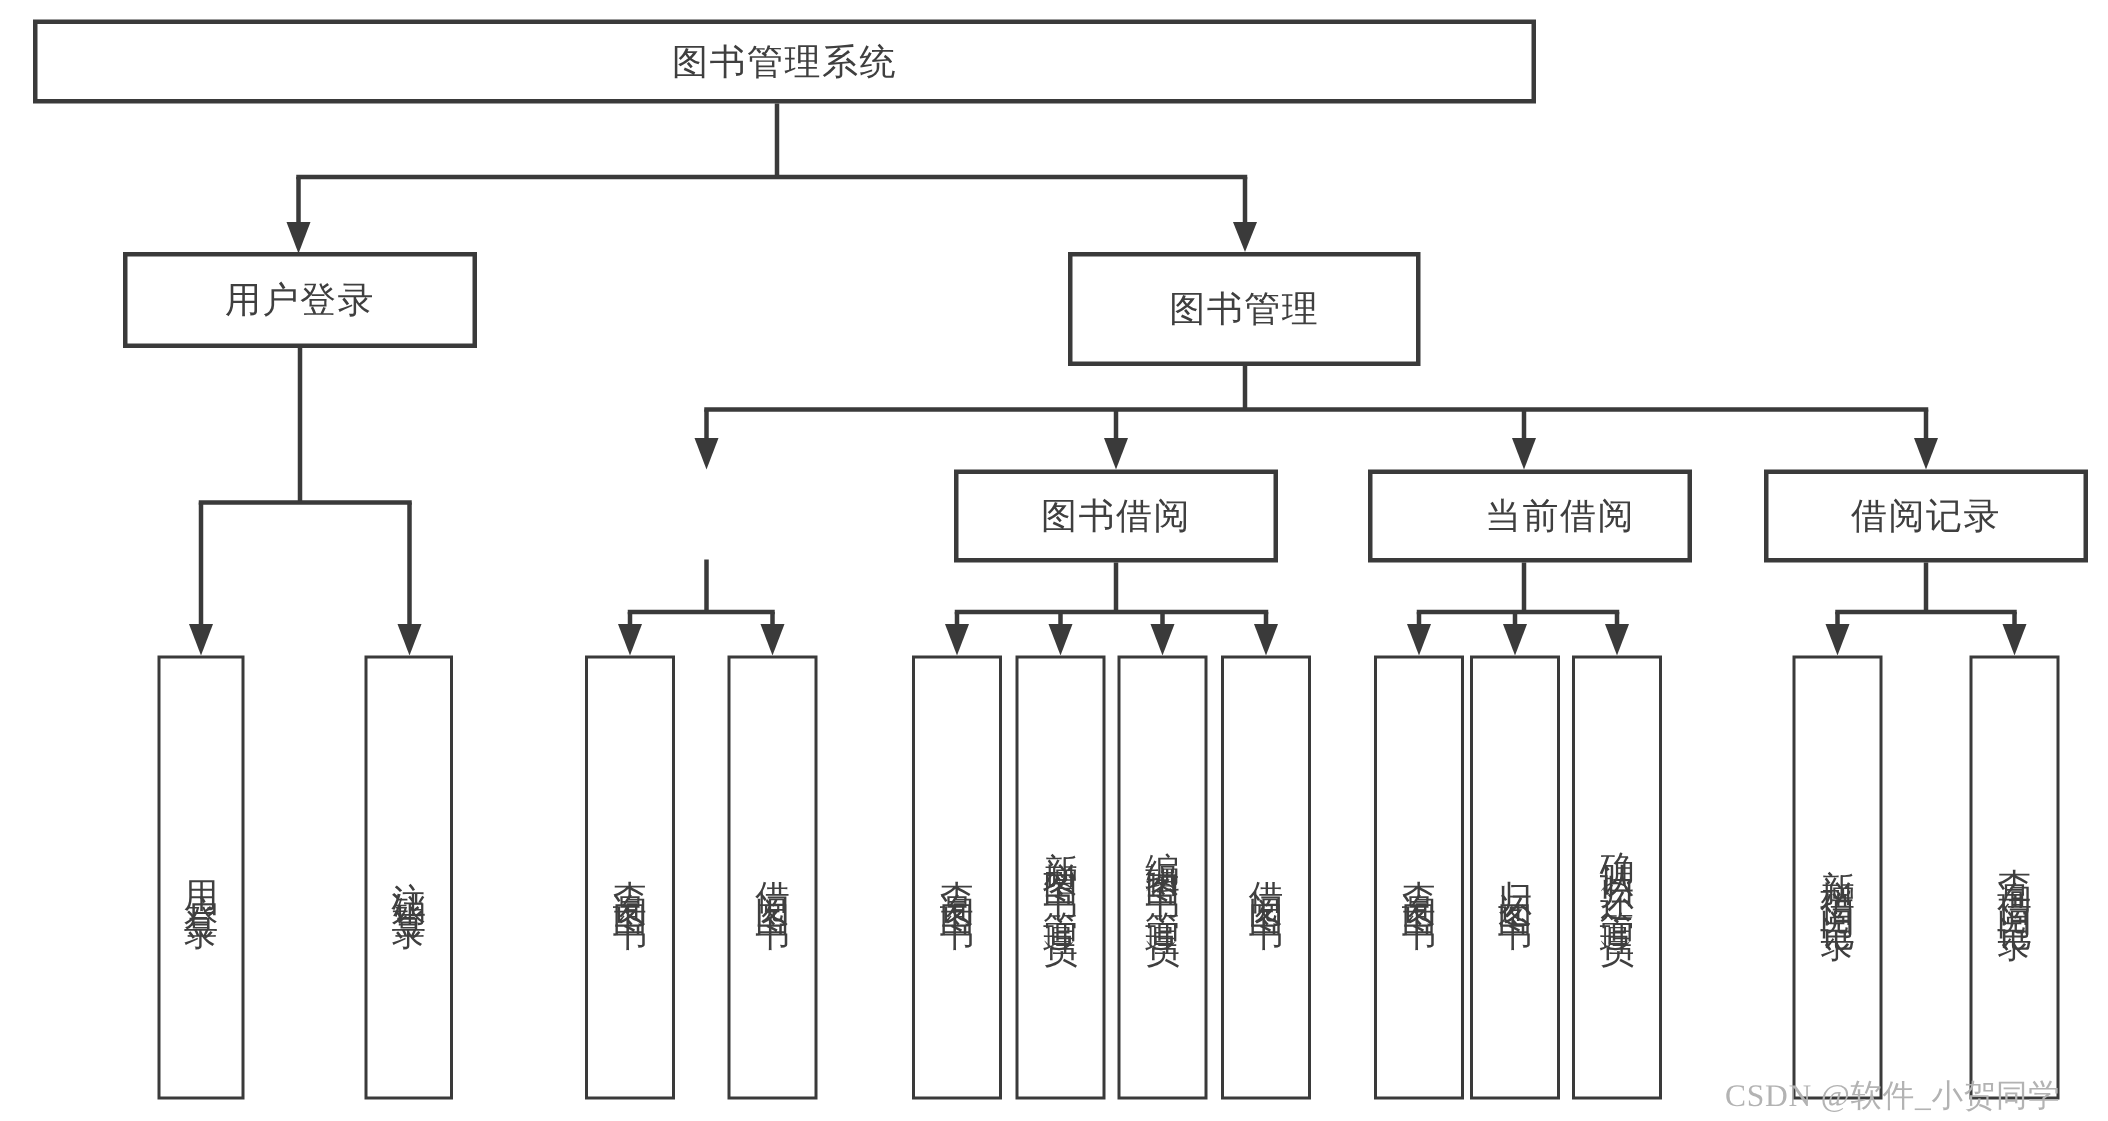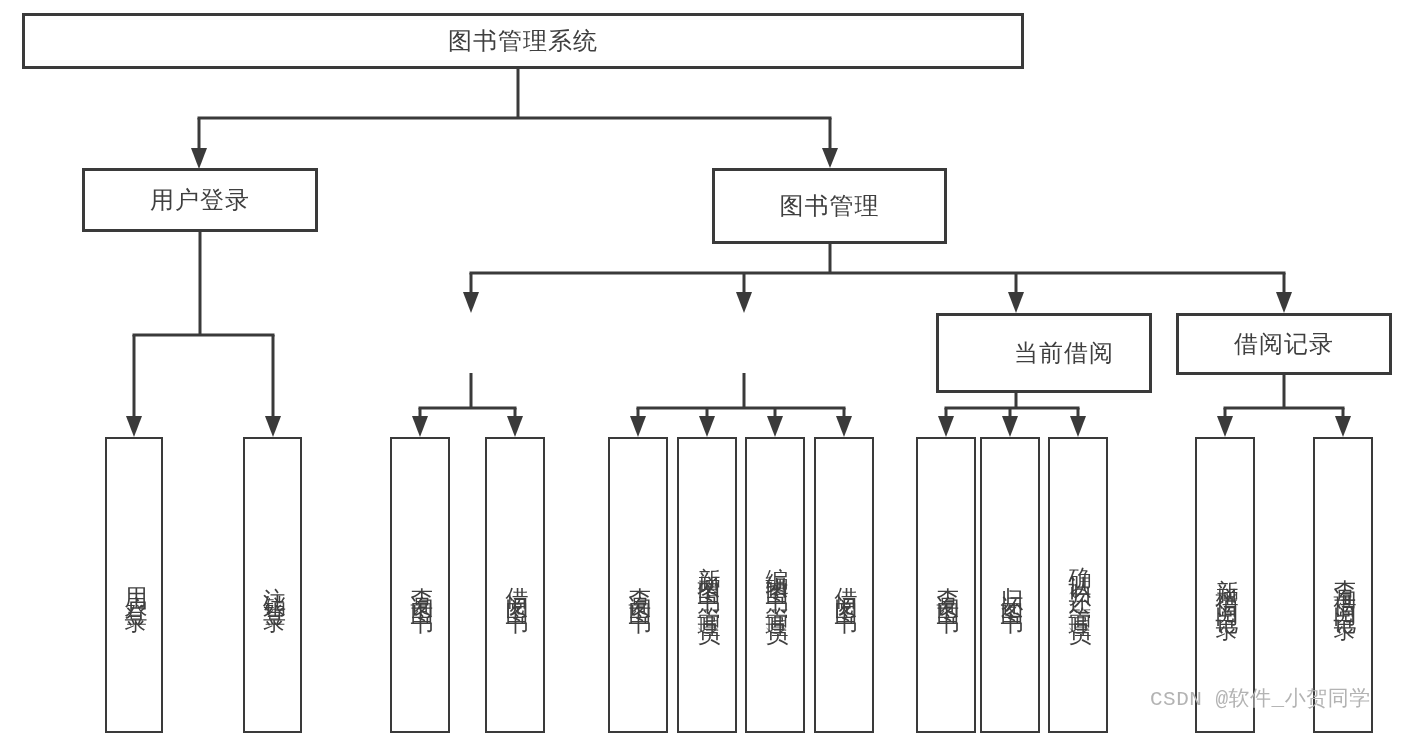--- a/index.html
+++ b/index.html
@@ -1,21 +1,21 @@
 <!DOCTYPE html>
 <html><head>
 <meta charset="utf-8">
 <style>
   html, body { margin: 0; padding: 0; background: #ffffff; }
   #canvas {
     position: relative;
     width: 1405px;
     height: 747px;
     background: #ffffff;
-    font-family: Liberation Mono, monospace;
+    font-family: Liberation Serif, serif;
     overflow: hidden;
   }
   #wires {
     position: absolute;
     left: 0; top: 0;
     width: 1405px; height: 747px;
   }
   .node {
     position: absolute;
     box-sizing: border-box;
@@ -39,21 +39,21 @@
     text-orientation: mixed;
     font-size: 23px;
     letter-spacing: 8px;
     line-height: 1;
     white-space: nowrap;
     color: #3f3f3f;
   }
   .watermark {
     position: absolute;
     left: 1150px;
-    top: 684px;
+    top: 716px;
     font-size: 21px;
     color: #b3b3b3;
     white-space: nowrap;
     z-index: 5;
     letter-spacing: 0.5px;
   }
 </style>
 </head>
 <body>
 
@@ -129,21 +129,24 @@
     <span>图书管理系统</span>
   </div>
 
   <div class="node node--h" style="left:82px; top:168px; width:236px; height:64px;">
     <span>用户登录</span>
   </div>
   <div class="node node--h" style="left:712px; top:168px; width:235px; height:76px;">
     <span>图书管理</span>
   </div>
 
-  <div class="node node--h" style="left:936px; top:313px; width:216px; height:80px;padding-left:40px;">
+  <div class="node node--h" style="left:636px; top:313px; width:216px; height:62px;">
+    <span>图书借阅</span>
+  </div>
+  <div class="node node--h" style="left:912px; top:313px; width:216px; height:62px;padding-left:40px;">
     <span>当前借阅</span>
   </div>
   <div class="node node--h" style="left:1176px; top:313px; width:216px; height:62px;">
     <span>借阅记录</span>
   </div>
 
   <div class="node node--leaf" style="left:105px; top:437px; width:58px; height:296px;">
     <span class="v-label">用户登录</span>
   </div>
   <div class="node node--leaf" style="left:243px; top:437px; width:59px; height:296px;">

